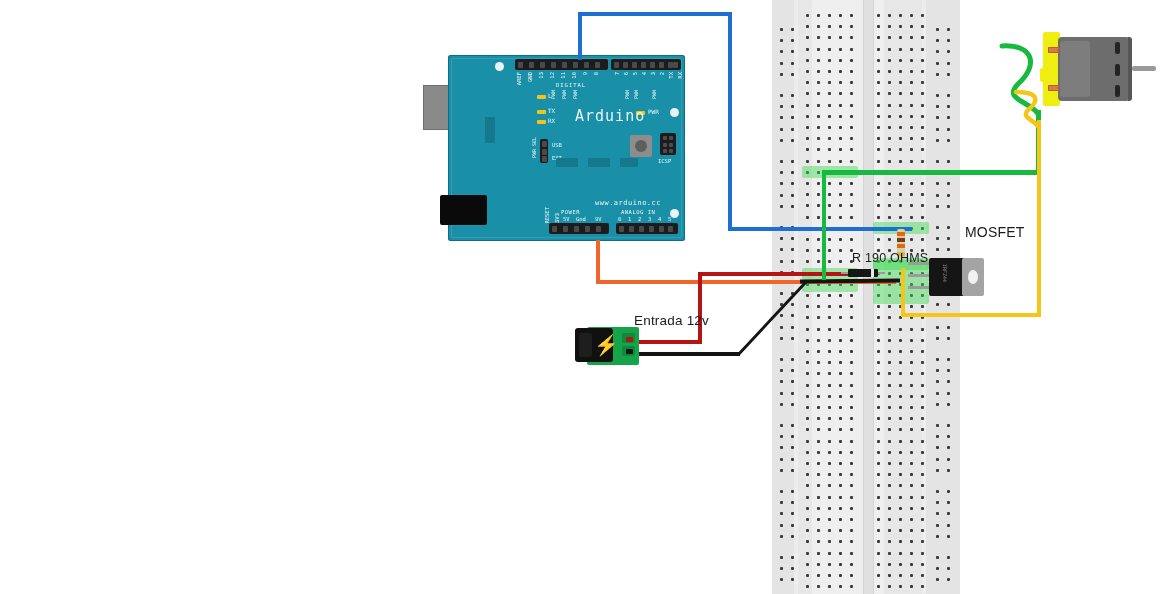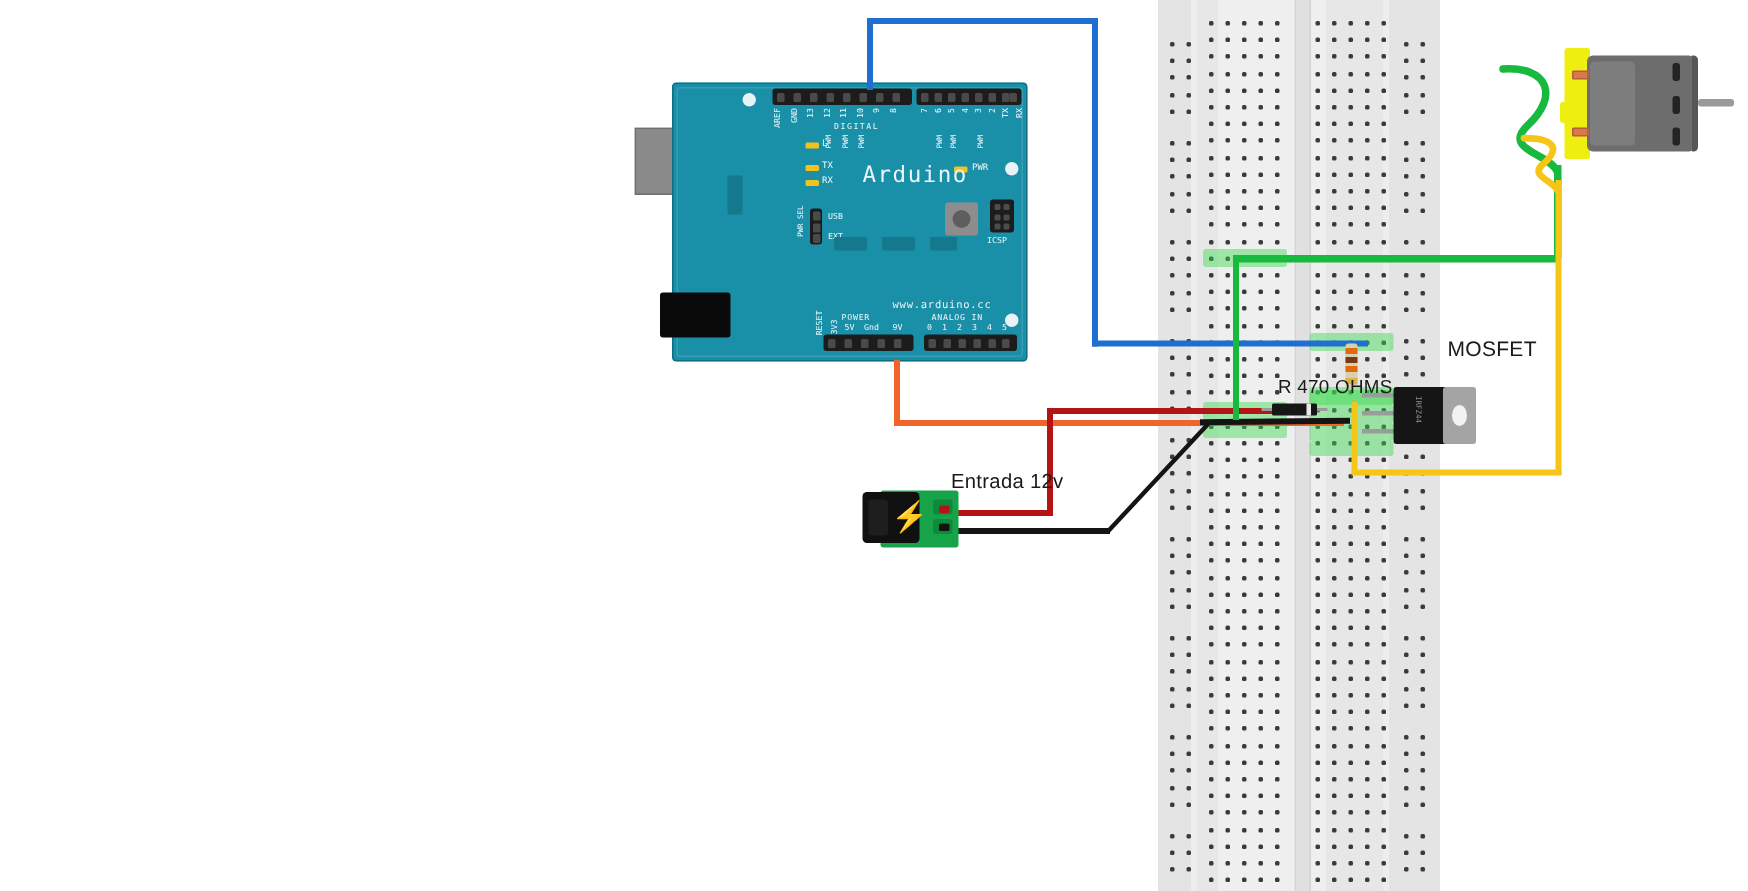--- a/index.html
+++ b/index.html
@@ -1020,16 +1020,16 @@
     <div class="pj-pcb" style="left:12px;top:2px;"></div>
     <div class="pj-pad" style="left:47px;top:8px;"></div>
     <div class="pj-pad" style="left:47px;top:21px;"></div>
     <div class="pj-barrel" style="left:0px;top:3px;"></div>
     <div class="pj-bolt" style="left:19px;top:10px;">⚡</div>
     <div class="pj-term" style="left:51px;top:12px;"></div>
     <div class="pj-term blk" style="left:51px;top:24px;"></div>
   </div>
 
   <div class="lbl" style="left:965px;top:224px;font-size:14px;">MOSFET</div>
-  <div class="lbl" style="left:852px;top:251px;font-size:12.5px;">R 470 OHMS</div>
+  <div class="lbl" style="left:852px;top:251px;font-size:12.5px;">R 190 OHMS</div>
   <div class="lbl" style="left:634px;top:313px;font-size:13.5px;">Entrada 12v</div>
 
 </div>
 
 </body></html>

